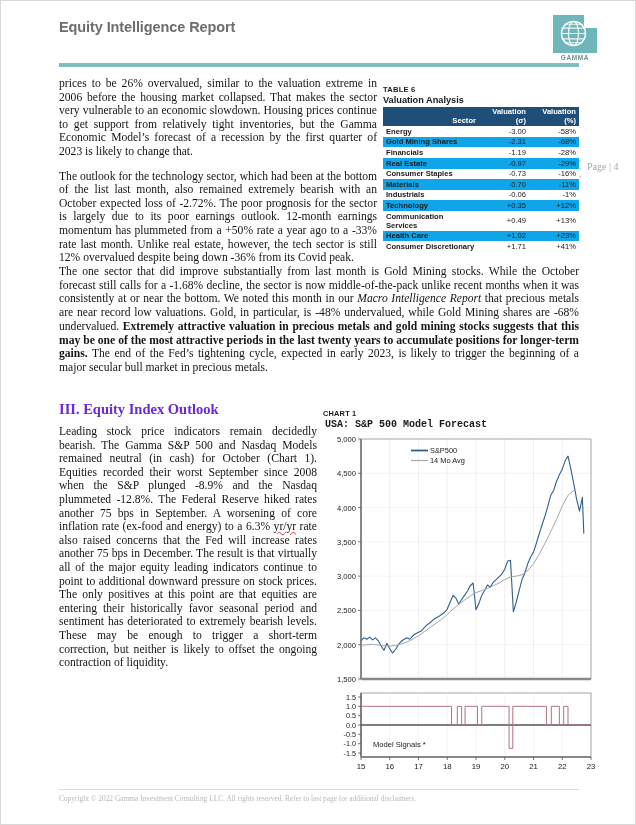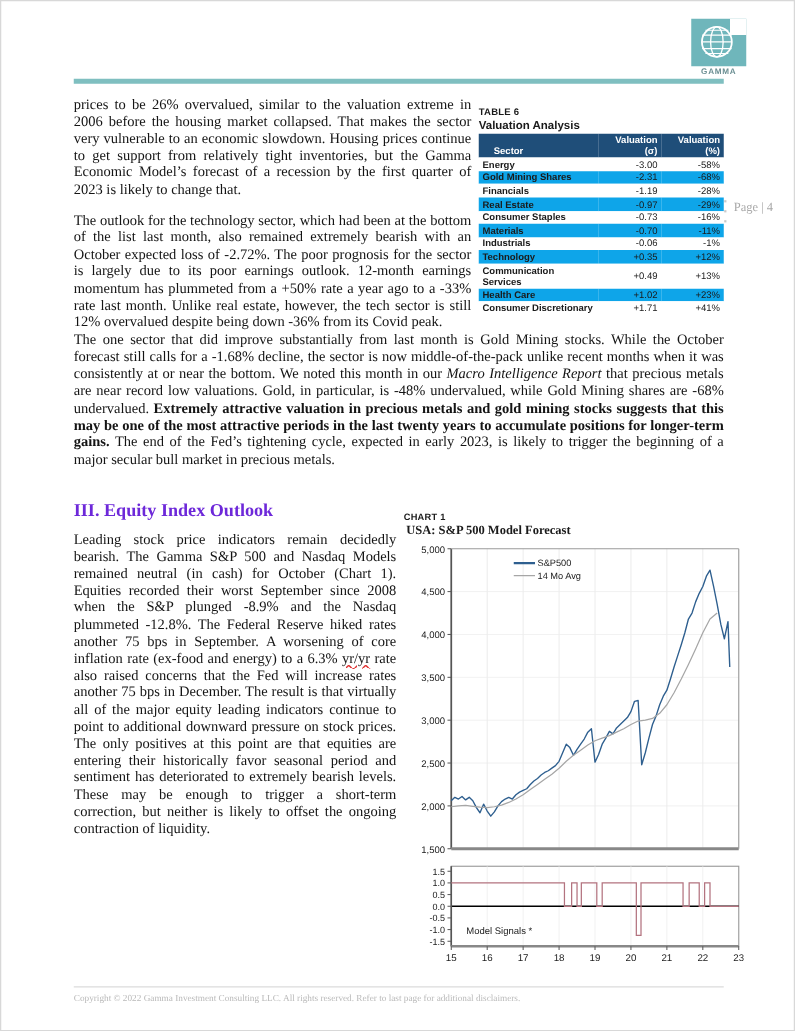--- a/index.html
+++ b/index.html
@@ -109,38 +109,38 @@
   table.val {
     border-collapse:collapse; width:196px;
     font-family:"Liberation Sans", sans-serif;
     font-size:7.6px; color:#1a1a1a;
     table-layout:fixed;
   }
   table.val th {
     background:#1f4e79; color:#ffffff; font-weight:bold;
     padding:1px 3px; vertical-align:bottom; line-height:8.6px;
   }
-  table.val th.c-sector { text-align:left; width:96px;padding-left:12px; }
+  table.val th.c-sector { text-align:right; width:96px;padding-left:12px; }
   table.val th.c-num { text-align:right; width:50px; }
   table.val td { padding:0.7px 3px; line-height:9.2px; }
   table.val td.c-sector { text-align:left; font-weight:bold; }
   table.val td.c-num { text-align:right; }
   table.val tr.odd td { background:#ffffff; }
   table.val tr.even td { background:#0ea5e9; }
   table.val tr.last td { border-bottom:1px solid #1f4e79; }
 
   
   .chart-wrap { position:absolute; left:318px; top:408px; width:276px; }
   .chart-label {
     font-family:"Liberation Sans", sans-serif;
     font-size:7.4px; font-weight:bold; color:#1a1a1a; letter-spacing:0.2px;
     margin-left:4px;
   }
   .chart-title {
-    font-family:Liberation Serif, serif;
+    font-family:Liberation Mono, monospace;
     font-size:10px; font-weight:bold; color:#1a1a1a;
     margin-left:6px; margin-top:1px;
   }
   .chart-svg { display:block; margin-top:1px; }
 
   
   .foot-rule {
     position:absolute; left:58px; top:788px; width:520px; height:1px;
     background:#dcdcdc;
   }
@@ -149,20 +149,21 @@
     font-family:"Liberation Serif", serif;
     font-size:7.4px; color:#b9b9b9;
   }
 </style>
 </head>
 <body>
 
 <div class="page">
 
   <div class="header">
+    <div class="hdr-title">Equity Intelligence Report</div>
   </div>
   <div class="hdr-rule"></div>
 
   <div class="logo-wrap">
     <div class="logo-badge">
       <div class="notch"></div>
     </div>
     <svg class="logo-globe" viewBox="0 0 28 28">
       <circle cx="14" cy="14" r="12.4" fill="none" stroke="#ffffff" stroke-width="1.5"></circle>
       <ellipse cx="14" cy="14" rx="5.2" ry="12.4" fill="none" stroke="#ffffff" stroke-width="1.1"></ellipse>

